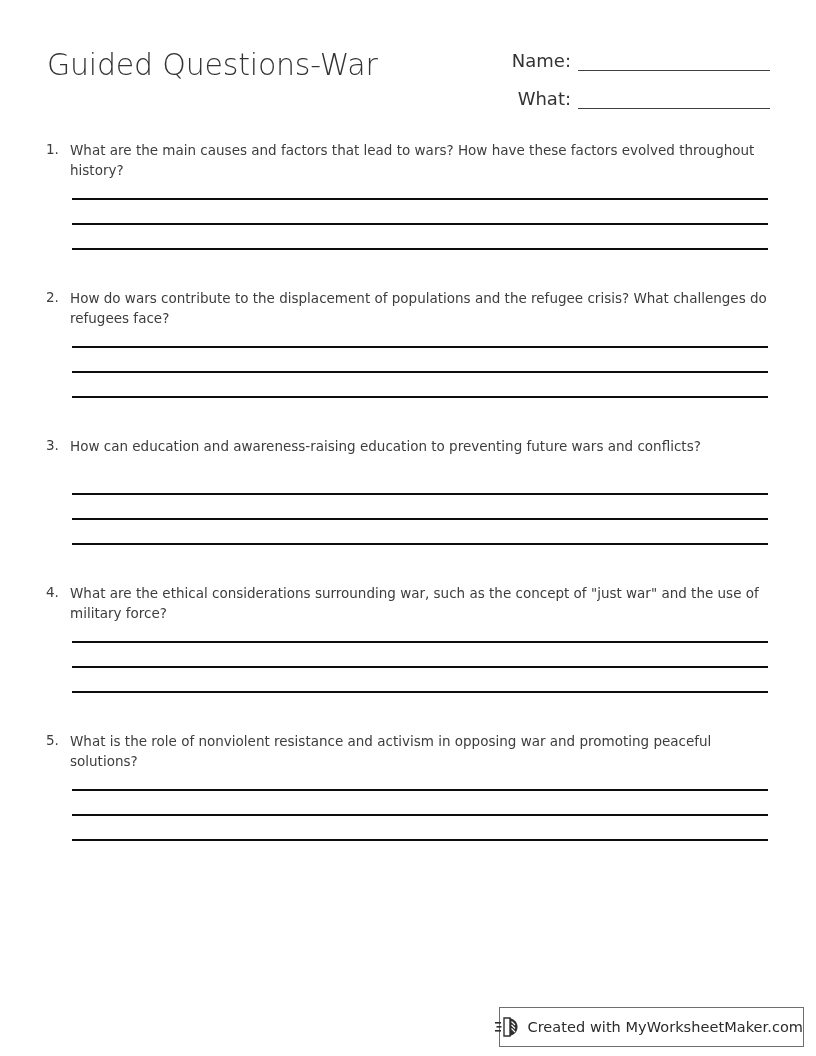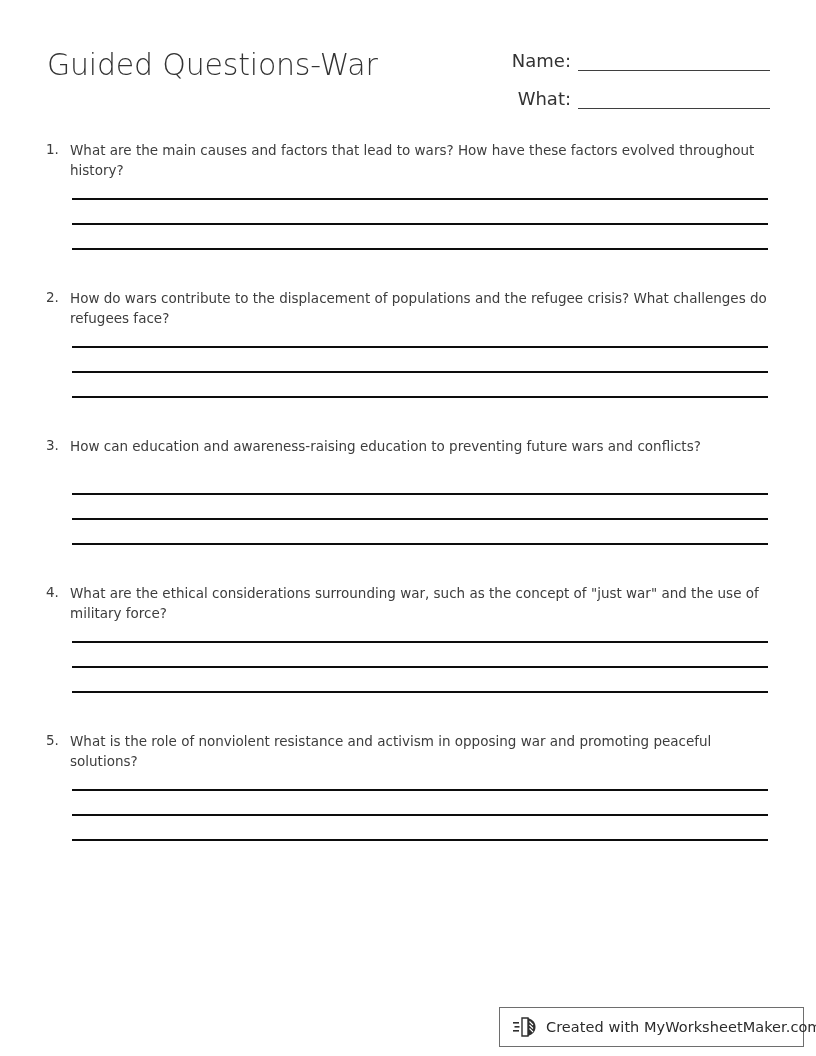--- a/index.html
+++ b/index.html
@@ -134,20 +134,21 @@
     left: 499px;
     top: 1007px;
     width: 305px;
     height: 40px;
     box-sizing: border-box;
     border: 1.2px solid #6e6e6e;
     background: #ffffff;
     display: flex;
     align-items: center;
     padding-left: 13px;
+    justify-content: flex-end;
   }
   .badge-logo {
     flex: 0 0 auto;
     width: 26px;
     height: 24px;
     margin-right: 7px;
     display: block;
   }
   .badge-text {
     font-size: 14.5px;

